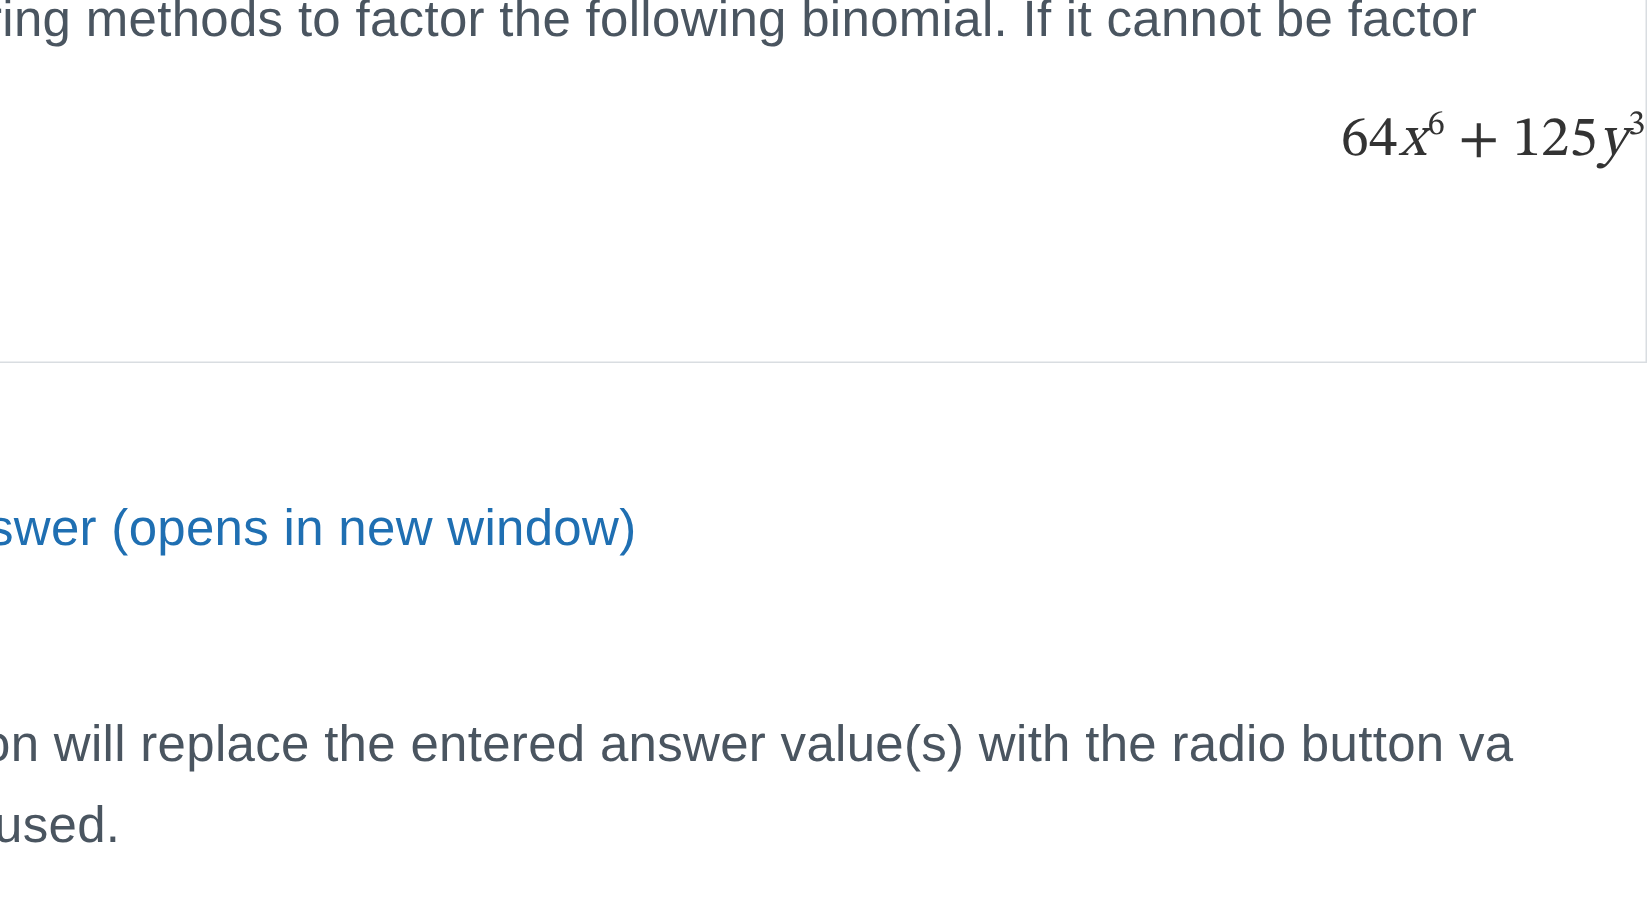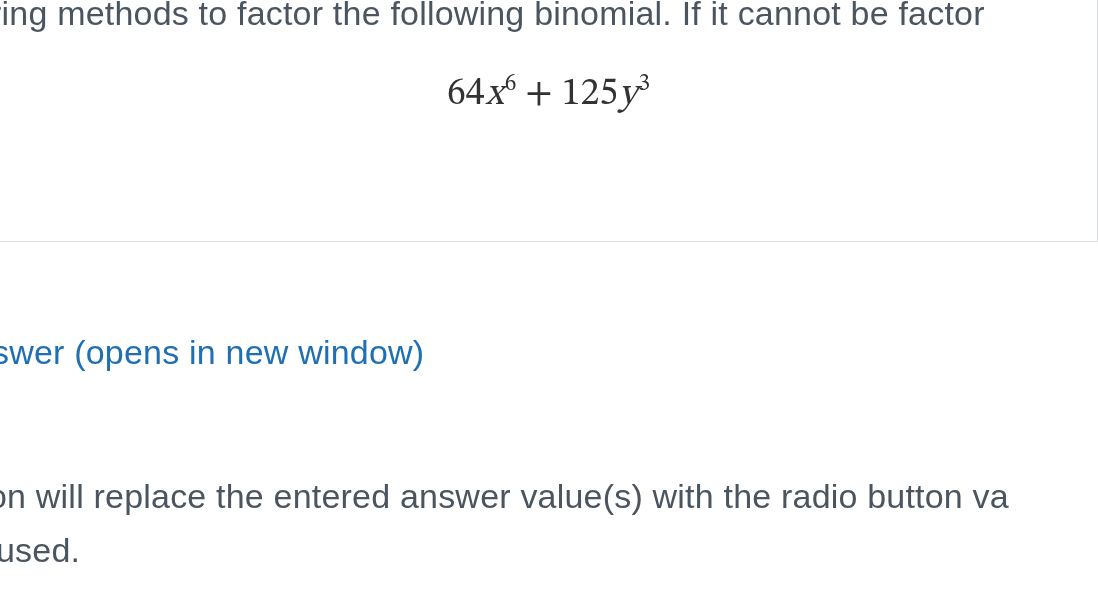--- a/index.html
+++ b/index.html
@@ -36,21 +36,21 @@
     white-space: nowrap;
     font-size: 34px;
     letter-spacing: 0.2px;
     color: #4a5560;
   }
   .expression {
     position: absolute;
     top: 70px;
     left: 0;
     right: 0;
-    text-align: center;
+    text-align: right;
     font-family: "Cambria Math", "STIX Two Math", "Times New Roman", serif;
     font-size: 38px;
     color: #333;
   }
   .expr-base {
     font-style: normal;
   }
   .expr-var {
     font-style: italic;
     padding: 0 1px;

